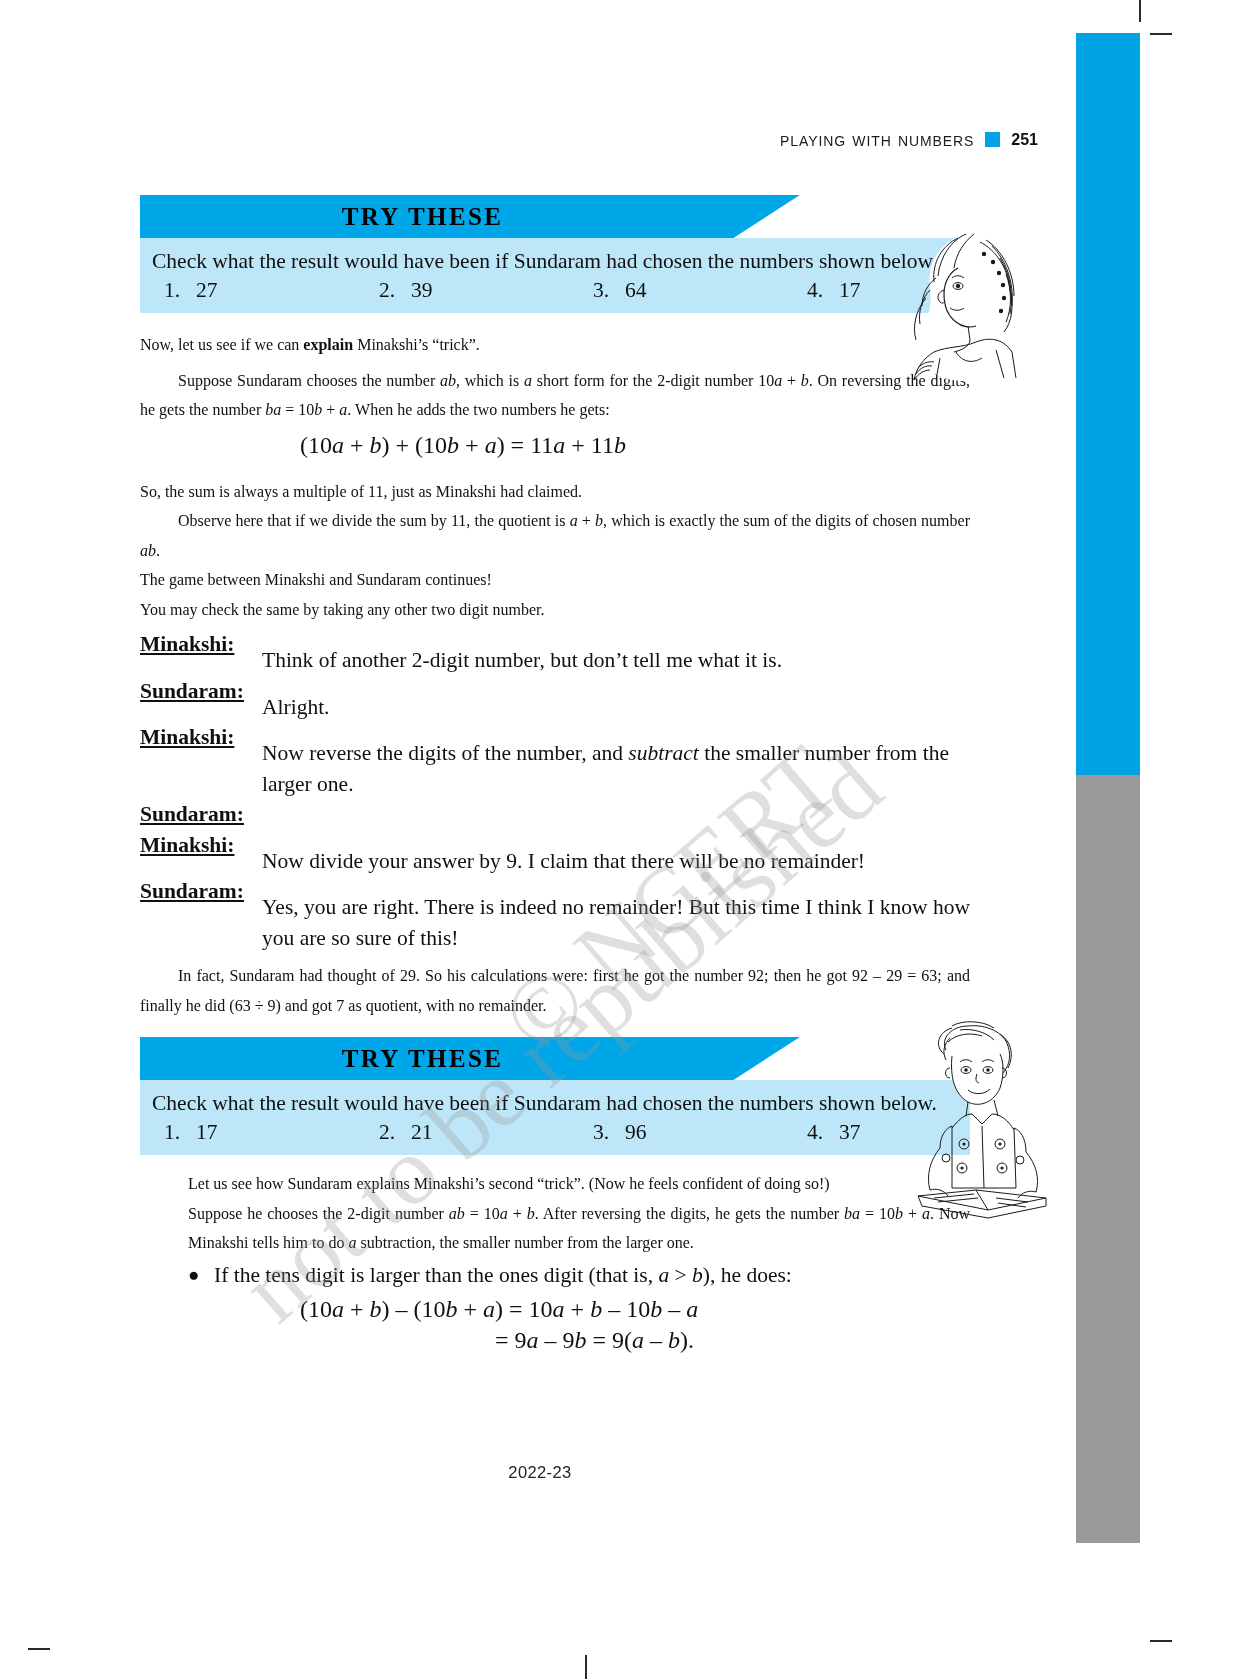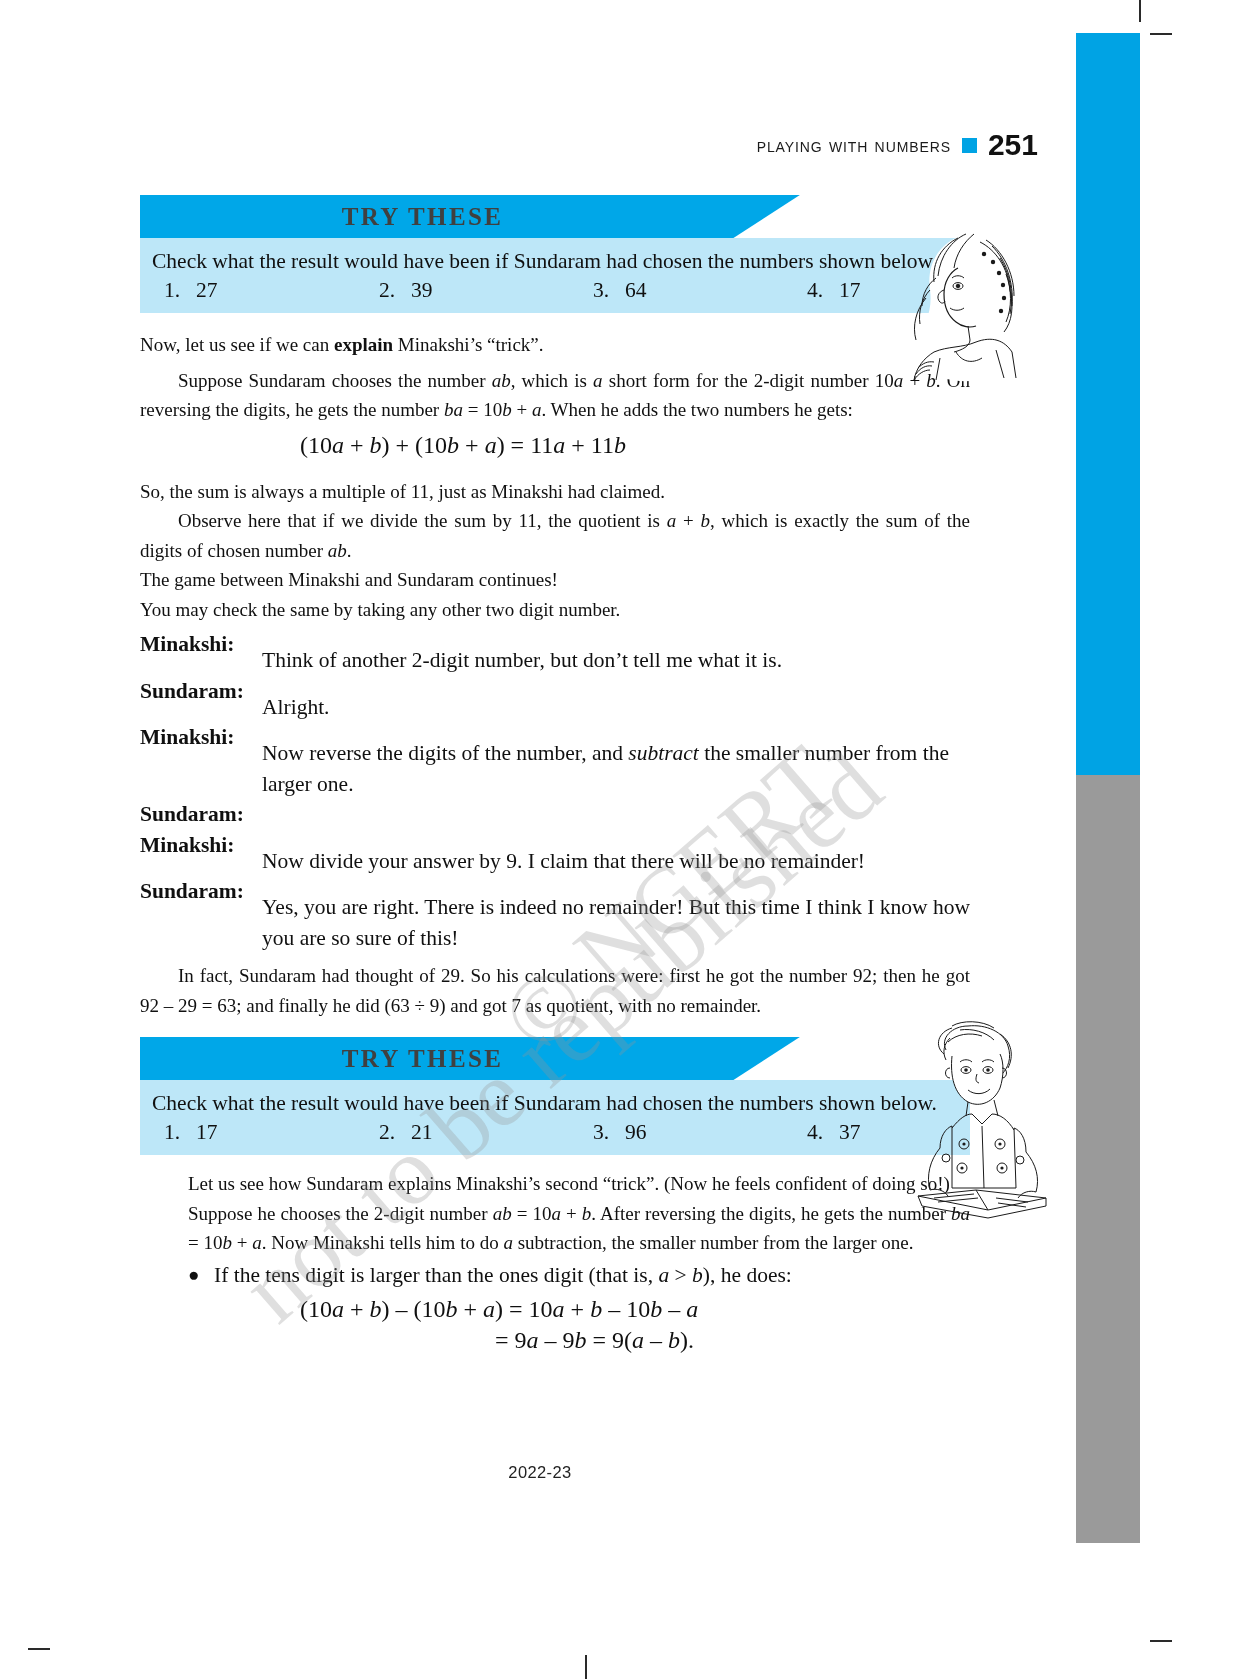--- a/index.html
+++ b/index.html
@@ -68,36 +68,36 @@
   }
   .runhead-title::first-letter { font-size: 19.5px; }
   .runhead-square {
     width: 15px;
     height: 15px;
     background: #00a3e4;
     display: inline-block;
   }
   .runhead-page {
     font-family: "Liberation Sans", "DejaVu Sans", sans-serif;
-    font-size: 30px;
+    font-size: 16px;
     font-weight: bold;
     color: #111;
   }
 
   
   .content {
     position: absolute;
     left: 140px;
     top: 195px;
     width: 830px;
   }
 
   p, .line {
     margin: 0;
-    font-size: 19px;
+    font-size: 16px;
     line-height: 29.5px;
     text-align: justify;
   }
   .indent { text-indent: 38px; }
   .nojust { text-align: left; }
   b   { font-weight: bold; }
 
   
   .trybox { position: relative; margin: 0; }
   .try-banner {
@@ -111,21 +111,21 @@
     align-items: center;
   }
   .try-banner-label {
     position: absolute;
     left: 0;
     right: 0;
     top: 50%;
     transform: translateY(-50%);
     padding-right: 265px;
     text-align: center;
-    color: #404040;
+    color: #000000;
     font-family: "Liberation Serif", "DejaVu Serif", serif;
     font-weight: bold;
     font-size: 25px;
     letter-spacing: 2.4px;
   }
   .try-body {
     background: #bde7f8;
     padding: 8px 12px 10px 12px;
   }
   .try-body p { font-size: 21.5px; line-height: 30px; text-align: left; }
@@ -147,20 +147,21 @@
   .eq-2 { padding-left: 355px; }
   .eq-3 { padding-left: 160px; }
   .eq-4 { padding-left: 355px; }
 
   
   .dlg { display: flex; font-size: 21.5px; line-height: 30.5px; }
   .dlg-name {
     font-weight: bold;
     width: 122px;
     flex: 0 0 122px;
+    text-decoration: underline;
   }
   .dlg-text { flex: 1; margin-top: 16px; }
 
   
   .bullet-row {
     display: flex;
     font-size: 21.5px;
     line-height: 30px;
     padding-left: 48px;
     margin-top: 2px;

